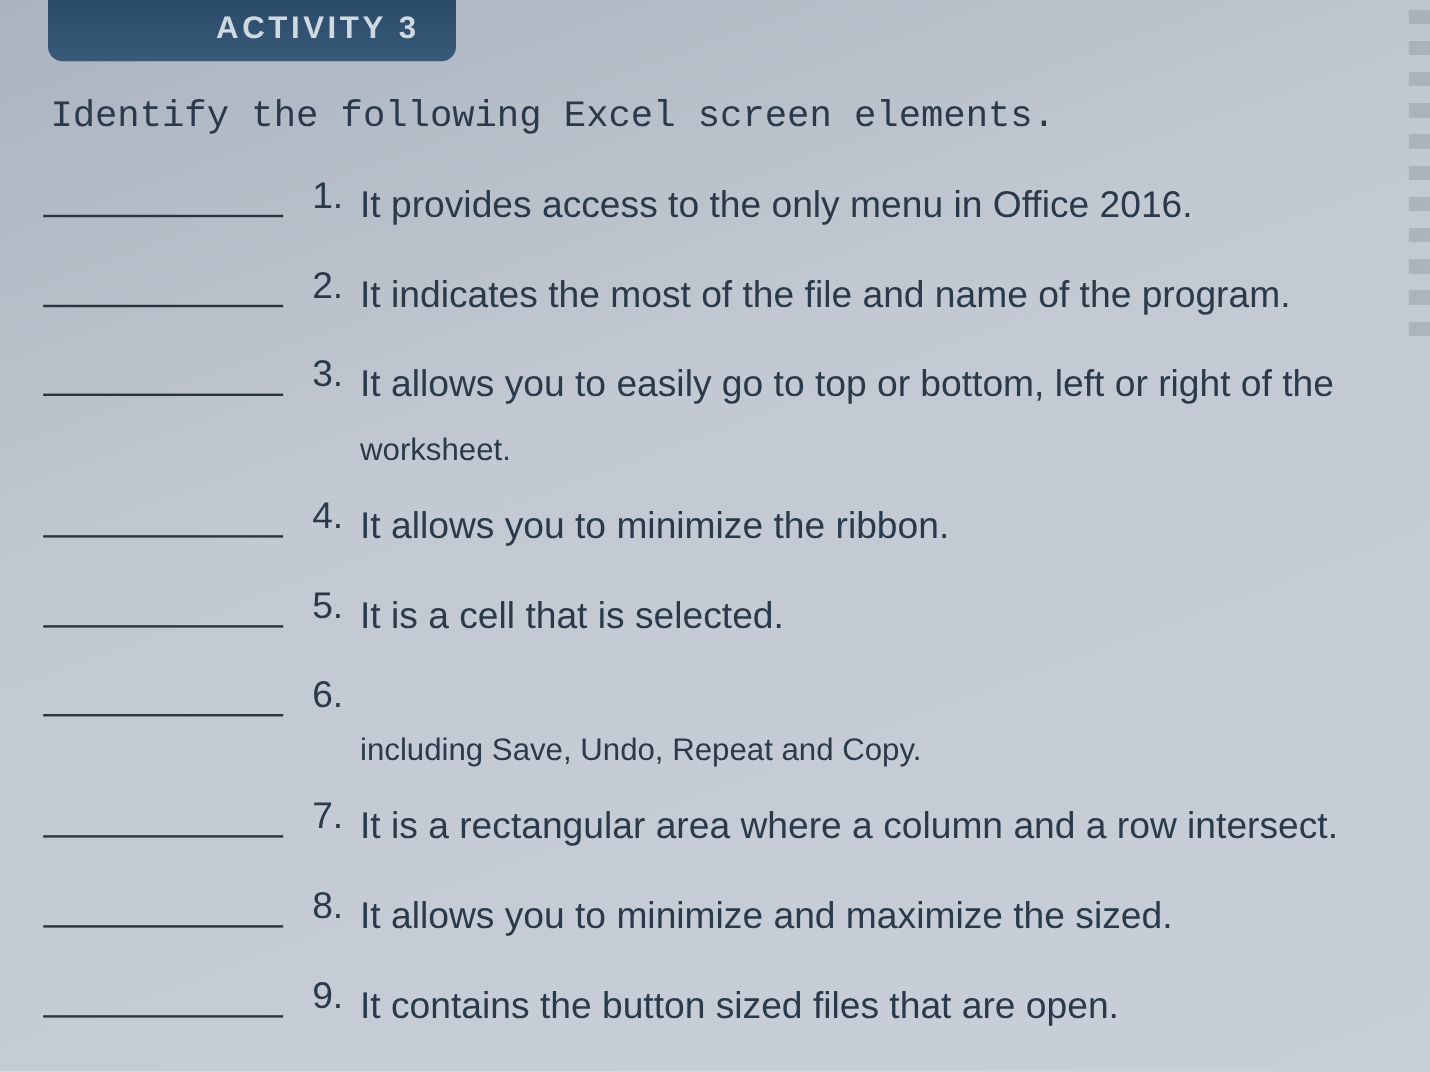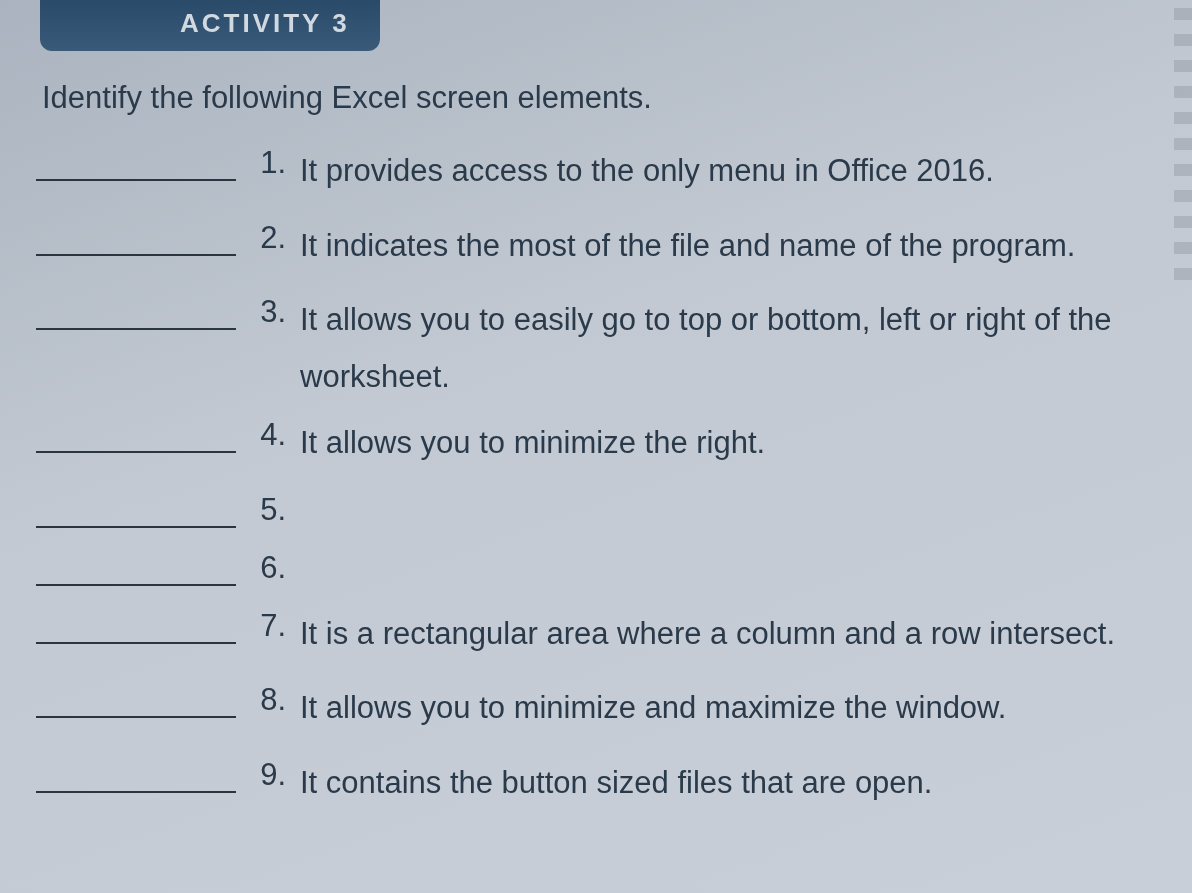--- a/index.html
+++ b/index.html
@@ -36,21 +36,21 @@
       border-radius: 0 0 12px 12px;
       font-family: Arial, sans-serif;
       text-align: right;
     }
     .instruction {
       position: absolute;
       top: 80px;
       left: 42px;
       font-size: 31px;
       color: #2a3a4a;
-      font-family: Liberation Sans, sans-serif;
+      font-family: Liberation Mono, monospace;
     }
     .questions {
       position: absolute;
       top: 145px;
       left: 36px;
       right: 20px;
     }
     .question-row {
       display: flex;
       align-items: flex-start;
@@ -74,21 +74,21 @@
     }
     .q-text {
       font-size: 31px;
       color: #2a3a4a;
       line-height: 1.7;
       font-family: Verdana, Arial, sans-serif;
       flex: 1;
     }
     .continuation {
       margin-left: 264px;
-      font-size: 31px;
+      font-size: 26px;
       color: #2a3a4a;
       font-family: Verdana, Arial, sans-serif;
       margin-bottom: 22px;
       margin-top: -10px;
     }
     .right-edge {
       position: absolute;
       right: 0;
       top: 0;
       width: 18px;
@@ -132,43 +132,45 @@
     <div class="question-row">
       <div class="blank-line"></div>
       <div class="q-number">3.</div>
       <div class="q-text">It allows you to easily go to top or bottom, left or right of the</div>
     </div>
     <div class="continuation">worksheet.</div>
 
     <div class="question-row">
       <div class="blank-line"></div>
       <div class="q-number">4.</div>
-      <div class="q-text">It allows you to minimize the right.</div>
+      <div class="q-text">It allows you to minimize the ribbon.</div>
     </div>
 
     <div class="question-row">
       <div class="blank-line"></div>
       <div class="q-number">5.</div>
+      <div class="q-text">It is a cell that is selected.</div>
     </div>
 
     <div class="question-row">
       <div class="blank-line"></div>
       <div class="q-number">6.</div>
     </div>
+    <div class="continuation">including Save, Undo, Repeat and Copy.</div>
 
     <div class="question-row">
       <div class="blank-line"></div>
       <div class="q-number">7.</div>
       <div class="q-text">It is a rectangular area where a column and a row intersect.</div>
     </div>
 
     <div class="question-row">
       <div class="blank-line"></div>
       <div class="q-number">8.</div>
-      <div class="q-text">It allows you to minimize and maximize the window.</div>
+      <div class="q-text">It allows you to minimize and maximize the sized.</div>
     </div>
 
     <div class="question-row">
       <div class="blank-line"></div>
       <div class="q-number">9.</div>
       <div class="q-text">It contains the button sized files that are open.</div>
     </div>
 
   </div>
 </div>

